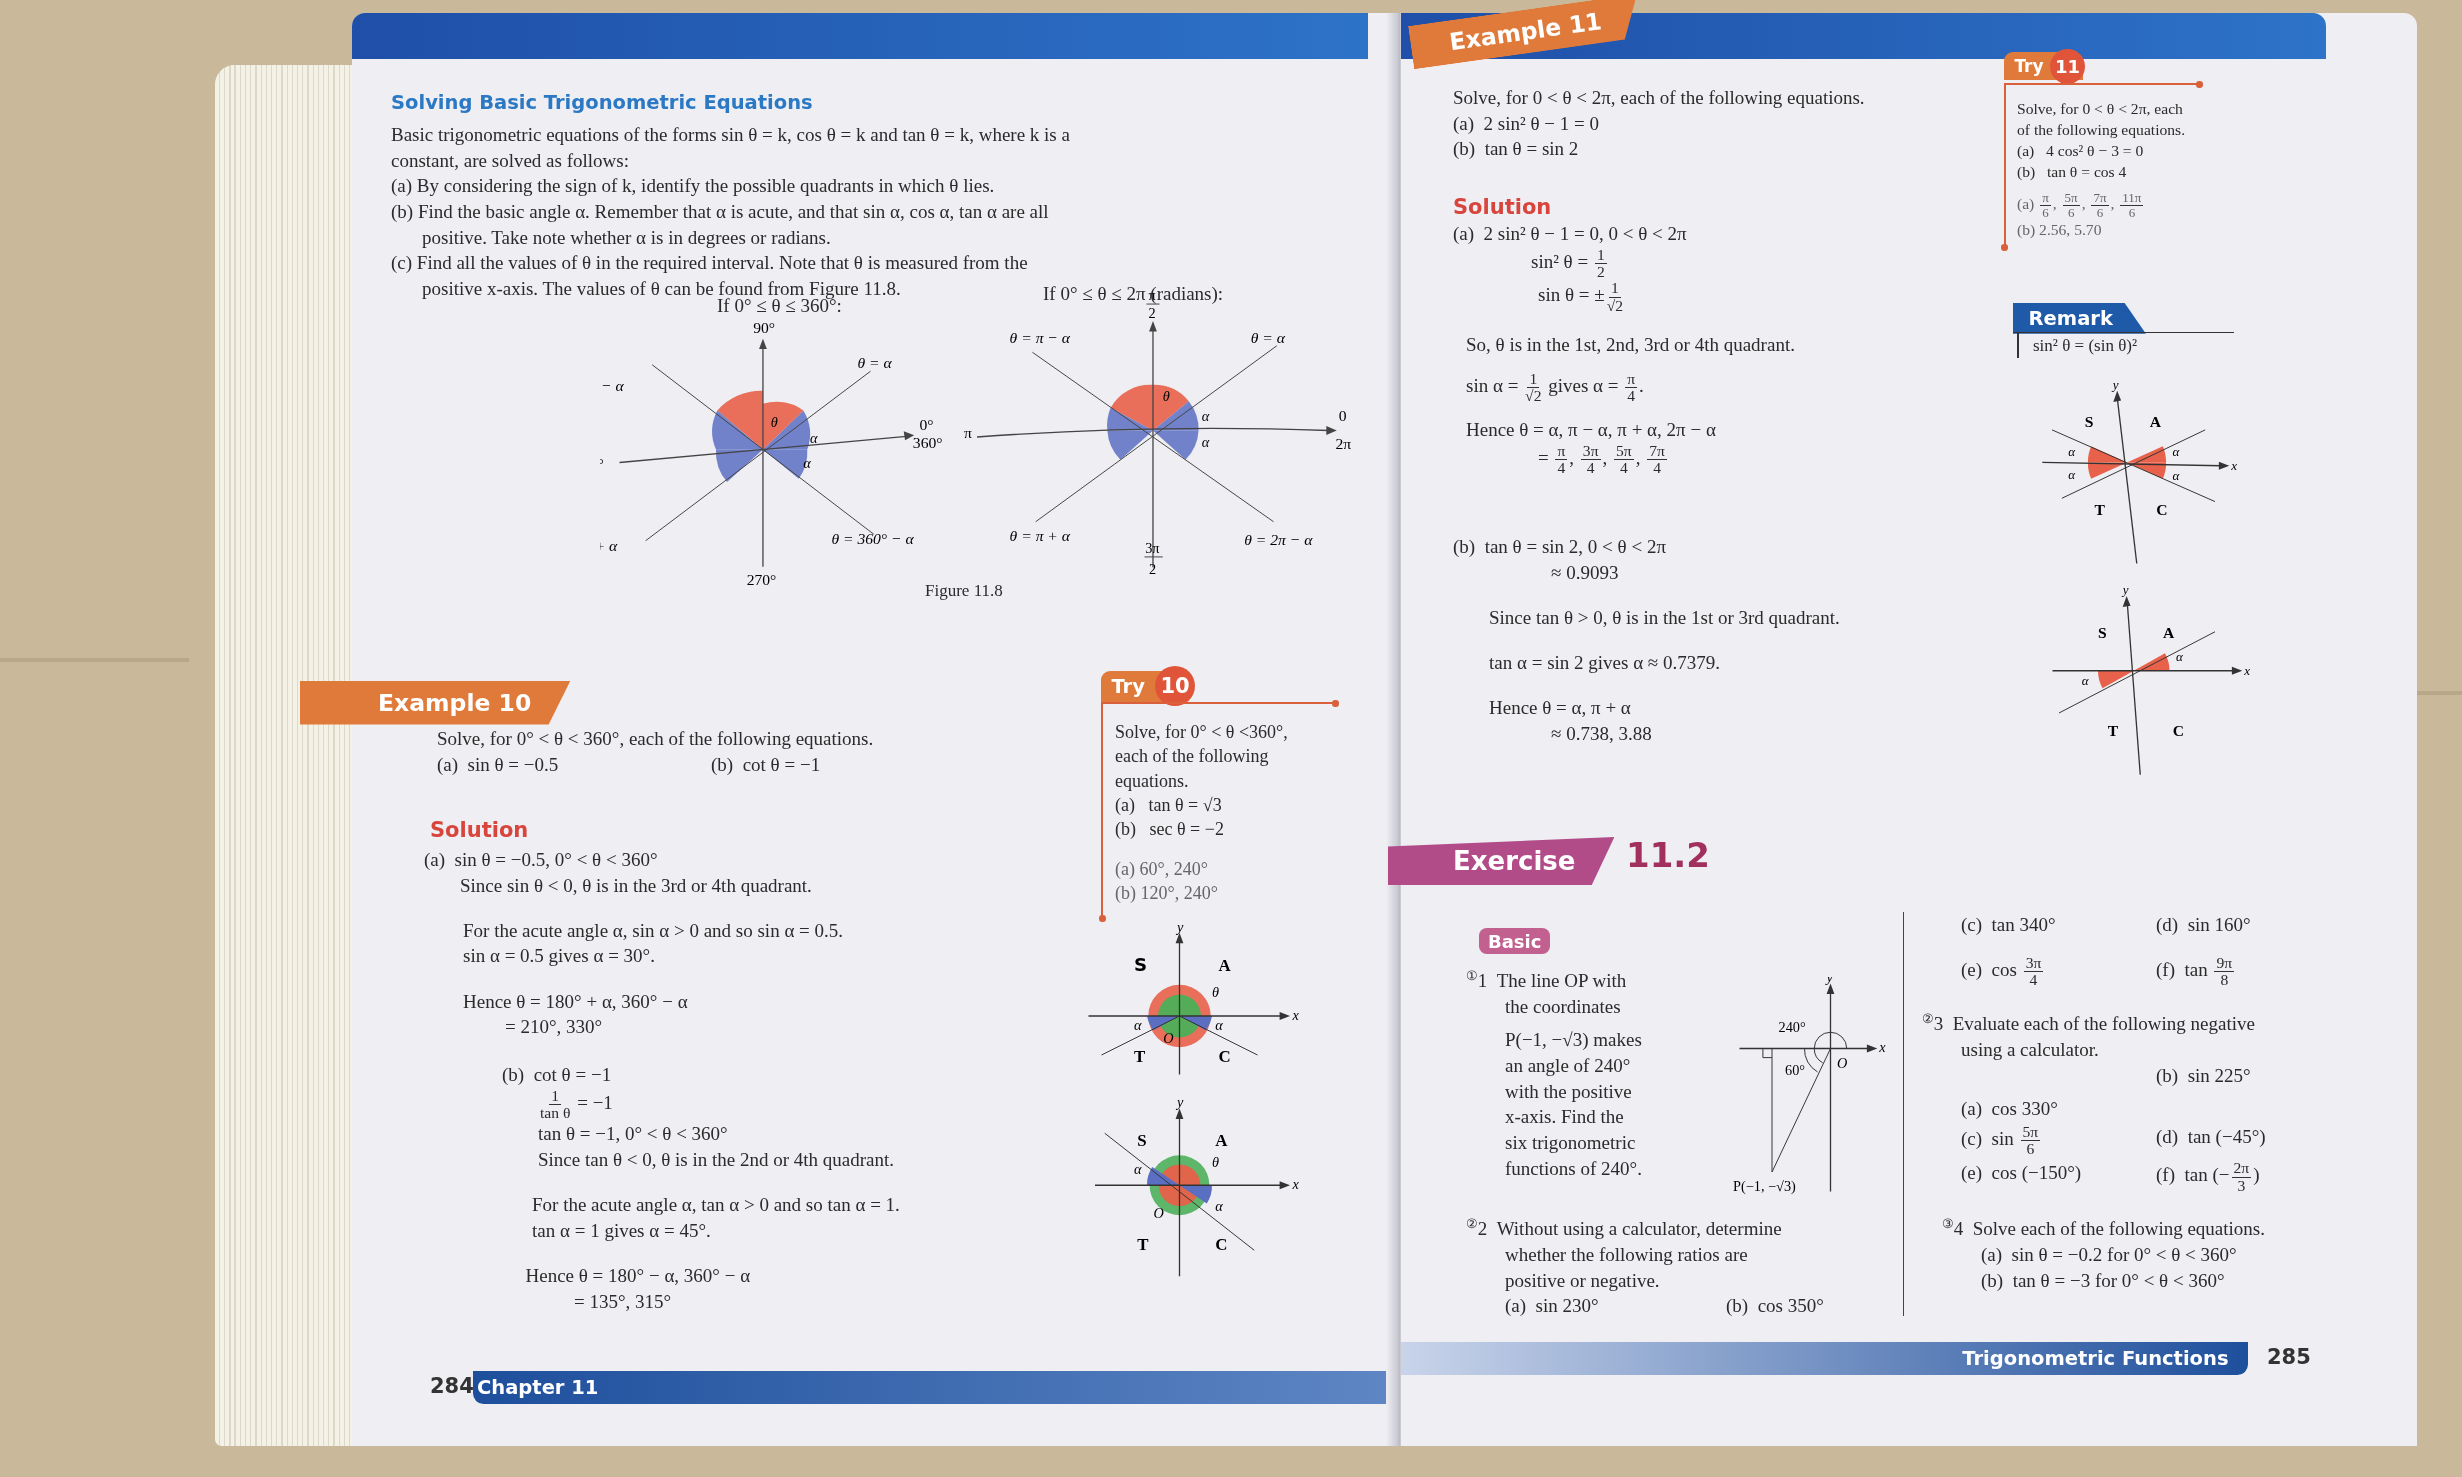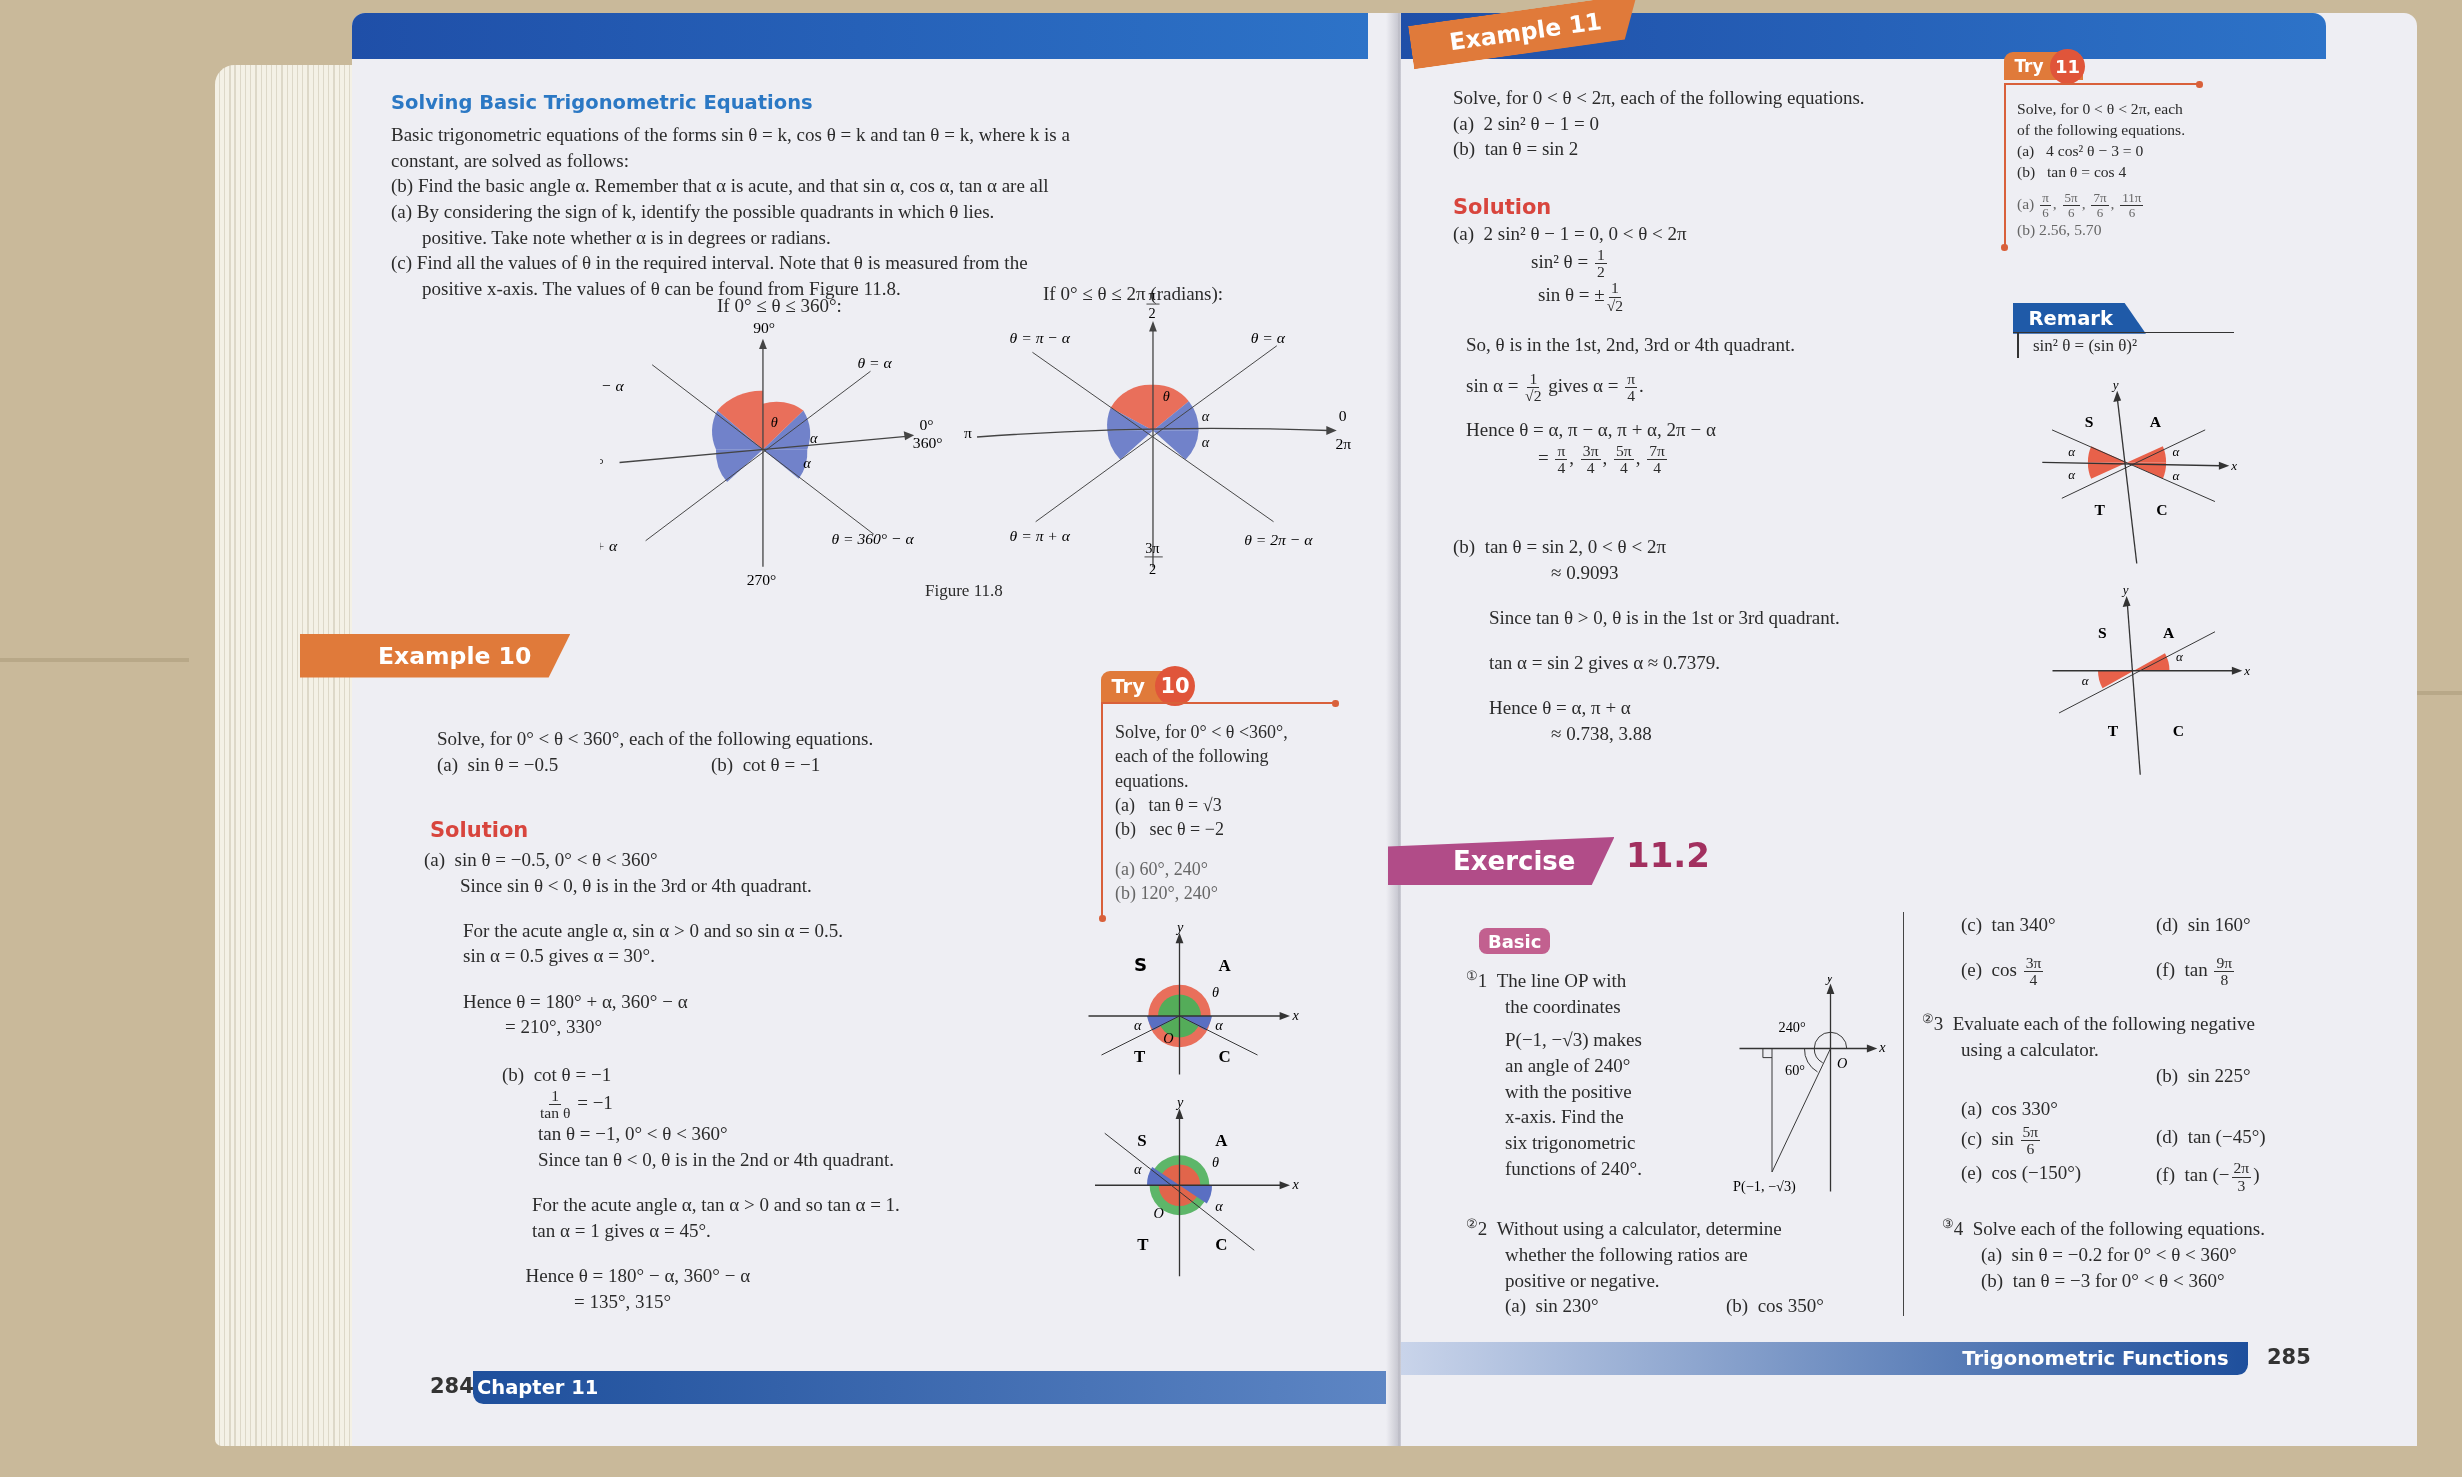--- a/index.html
+++ b/index.html
@@ -47,22 +47,22 @@
   <div class="edge-right"></div>
 
   <div class="page page-left">
     <div class="top-band" style="left:0;width:1016px;border-radius:13px 0 0 0;"></div>
 
     <div class="abs h-blue" style="left:39px;top:78px;">Solving Basic Trigonometric Equations</div>
 
     <div class="abs txt" style="left:39px;top:109px;width:925px;">
       <div>Basic trigonometric equations of the forms sin θ = k, cos θ = k and tan θ = k, where k is a</div>
       <div>constant, are solved as follows:</div>
+      <div><span>(a)</span> <span>By considering the sign of k, identify the possible quadrants in which θ lies.</span></div>
       <div><span>(b)</span> <span>Find the basic angle α. Remember that α is acute, and that sin α, cos α, tan α are all</span></div>
-      <div><span>(a)</span> <span>By considering the sign of k, identify the possible quadrants in which θ lies.</span></div>
       <div style="padding-left:31px;">positive. Take note whether α is in degrees or radians.</div>
       <div><span>(c)</span> <span>Find all the values of θ in the required interval. Note that θ is measured from the</span></div>
       <div style="padding-left:31px;">positive x-axis. The values of θ can be found from Figure 11.8.</div>
     </div>
 
     <div class="abs txt" style="left:365px;top:280px;">If 0° ≤ θ ≤ 360°:</div>
     <div class="abs txt" style="left:691px;top:248px;margin-top:20px;">If 0° ≤ θ ≤ 2π (radians):</div>
 
     <svg class="abs" style="left:248px;top:306px;" width="365" height="274" viewBox="0 0 560 420">
       <path d="M250 200 L250 110 A90 90 0 0 0 180 140 Z" fill="#e8614a" opacity="0.9"></path>
@@ -117,21 +117,21 @@
       <text x="70" y="85" font-size="24" font-style="italic">θ = π − α</text>
       <text x="70" y="390" font-size="24" font-style="italic">θ = π + α</text>
       <text x="430" y="395" font-size="24" font-style="italic">θ = 2π − α</text>
       <text x="305" y="175" font-size="22" font-style="italic">θ</text>
       <text x="365" y="205" font-size="22" font-style="italic">α</text>
       <text x="365" y="245" font-size="22" font-style="italic">α</text>
     </svg>
 
     <div class="abs txt" style="left:573px;top:567px;font-size:17px;">Figure 11.8</div>
 
-    <div class="banner-orange" style="left:-52px;top:621px;text-align:right;">Example 10</div>
+    <div class="banner-orange" style="left:-52px;top:668px;text-align:right;">Example 10</div>
 
     <div class="abs txt" style="left:85px;top:713px;width:534px;">
       <div>Solve, for 0° &lt; θ &lt; 360°, each of the following equations.</div>
       <div style="display:flex;">
         <span style="width:274px;"><span>(a)</span>&nbsp;&nbsp;<span>sin θ = −0.5</span></span>
         <span><span>(b)</span>&nbsp;&nbsp;<span>cot θ = −1</span></span>
       </div>
     </div>
 
     <div class="abs sol-red" style="left:78px;top:805px;">Solution</div>

